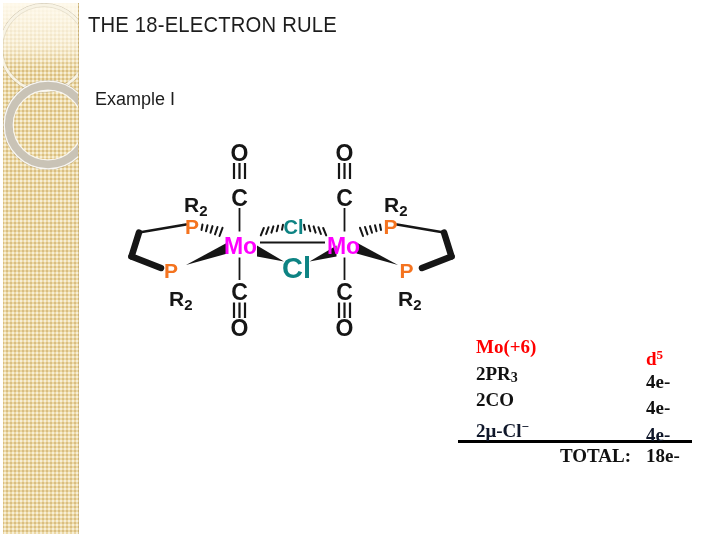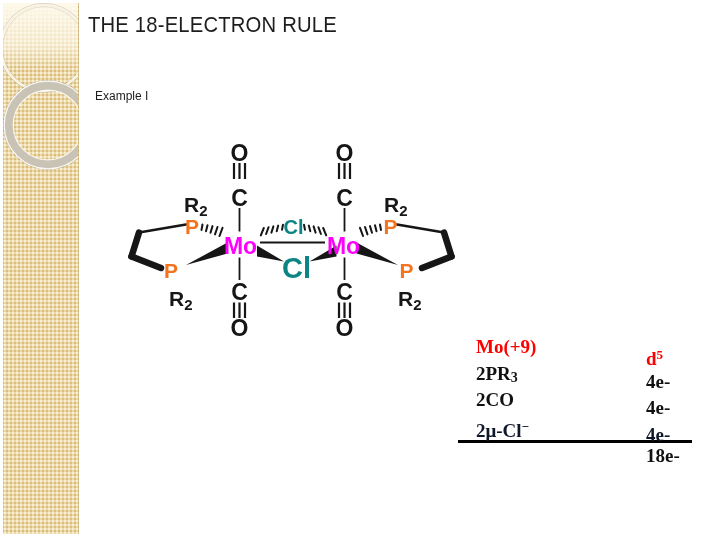--- a/index.html
+++ b/index.html
@@ -15,21 +15,21 @@
     background-size:4px 4px,4px 4px;
     background-position:0 0,2px 2px;
     border-right:1px solid rgba(120,100,60,0.15);}
   .sidebar-glow{position:absolute;left:0;top:0;right:0;height:66px;
     background:linear-gradient(180deg, rgba(255,250,238,0.95) 0%, rgba(255,250,238,0.6) 65%, rgba(255,250,238,0) 100%);}
   .rings{position:absolute;left:0;top:0;}
 
   
   .title{position:absolute;left:88px;top:12px;font-size:22px;letter-spacing:0.2px;
          transform:scaleX(0.92);transform-origin:left top;white-space:nowrap;}
-  .subtitle{position:absolute;left:95px;top:89px;font-size:12px;white-space:nowrap;}
+  .subtitle{position:absolute;left:95px;top:89px;font-size:18px;white-space:nowrap;}
 
   
   .molecule{position:absolute;left:108px;top:132px;}
   .molecule text{font-family:"Liberation Sans",sans-serif;font-weight:bold;}
 
   
   .etable{position:absolute;left:458px;top:334px;width:236px;
           font-family:"Liberation Serif",serif;font-weight:bold;font-size:19px;color:#111;}
   .trow{position:relative;height:26.5px;line-height:26.5px;}
   .srow{position:relative;height:25.3px;line-height:25.3px;}
@@ -164,36 +164,37 @@
     <g fill="#161616">
       <text x="184" y="212" font-size="21"><tspan>R</tspan><tspan font-size="15" dy="4">2</tspan></text>
       <text x="169" y="305.5" font-size="21"><tspan>R</tspan><tspan font-size="15" dy="4">2</tspan></text>
       <text x="384" y="212" font-size="21"><tspan>R</tspan><tspan font-size="15" dy="4">2</tspan></text>
       <text x="398" y="305.5" font-size="21"><tspan>R</tspan><tspan font-size="15" dy="4">2</tspan></text>
     </g>
   </svg>
 
   <div class="etable">
     <div class="trow c-red">
-      <span class="lbl">Mo(+9)</span>
+      <span class="lbl">Mo(+6)</span>
       <span class="val"><span>d</span><span class="sup">5</span></span>
     </div>
     <div class="trow">
       <span class="lbl"><span>2PR</span><span class="sub">3</span></span>
       <span class="val">4e-</span>
     </div>
     <div class="trow">
       <span class="lbl">2CO</span>
       <span class="val">4e-</span>
     </div>
     <div class="trow c-blue">
       <span class="lbl"><span>2μ-Cl</span><span class="sup">−</span></span>
       <span class="val">4e-</span>
     </div>
 
     <div class="tline"></div>
 
     <div class="srow">
+      <span class="lbl">TOTAL:</span>
       <span class="val">18e-</span>
     </div>
   </div>
 
 </div>
 
 </body></html>

